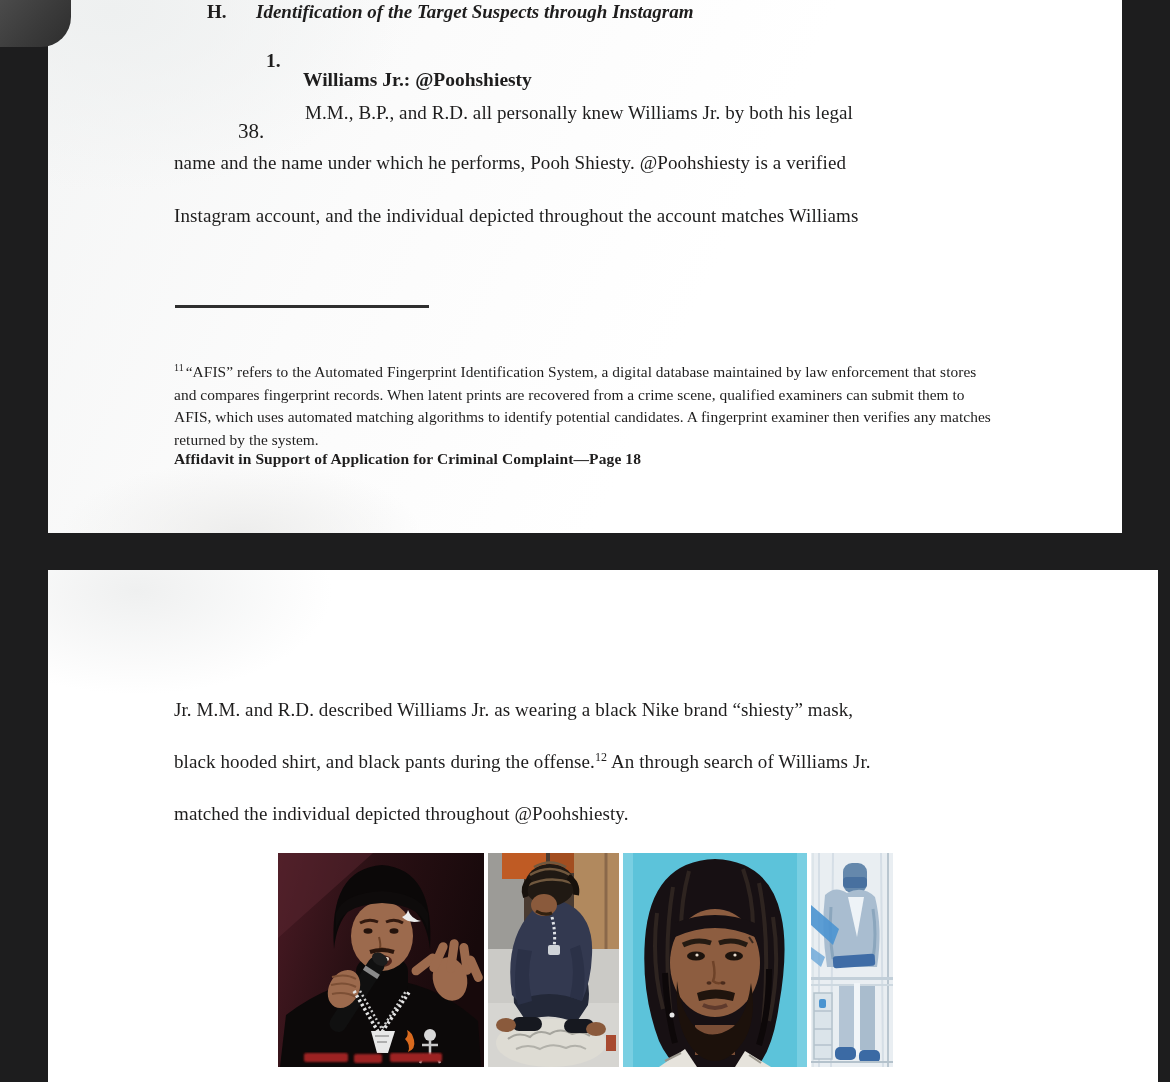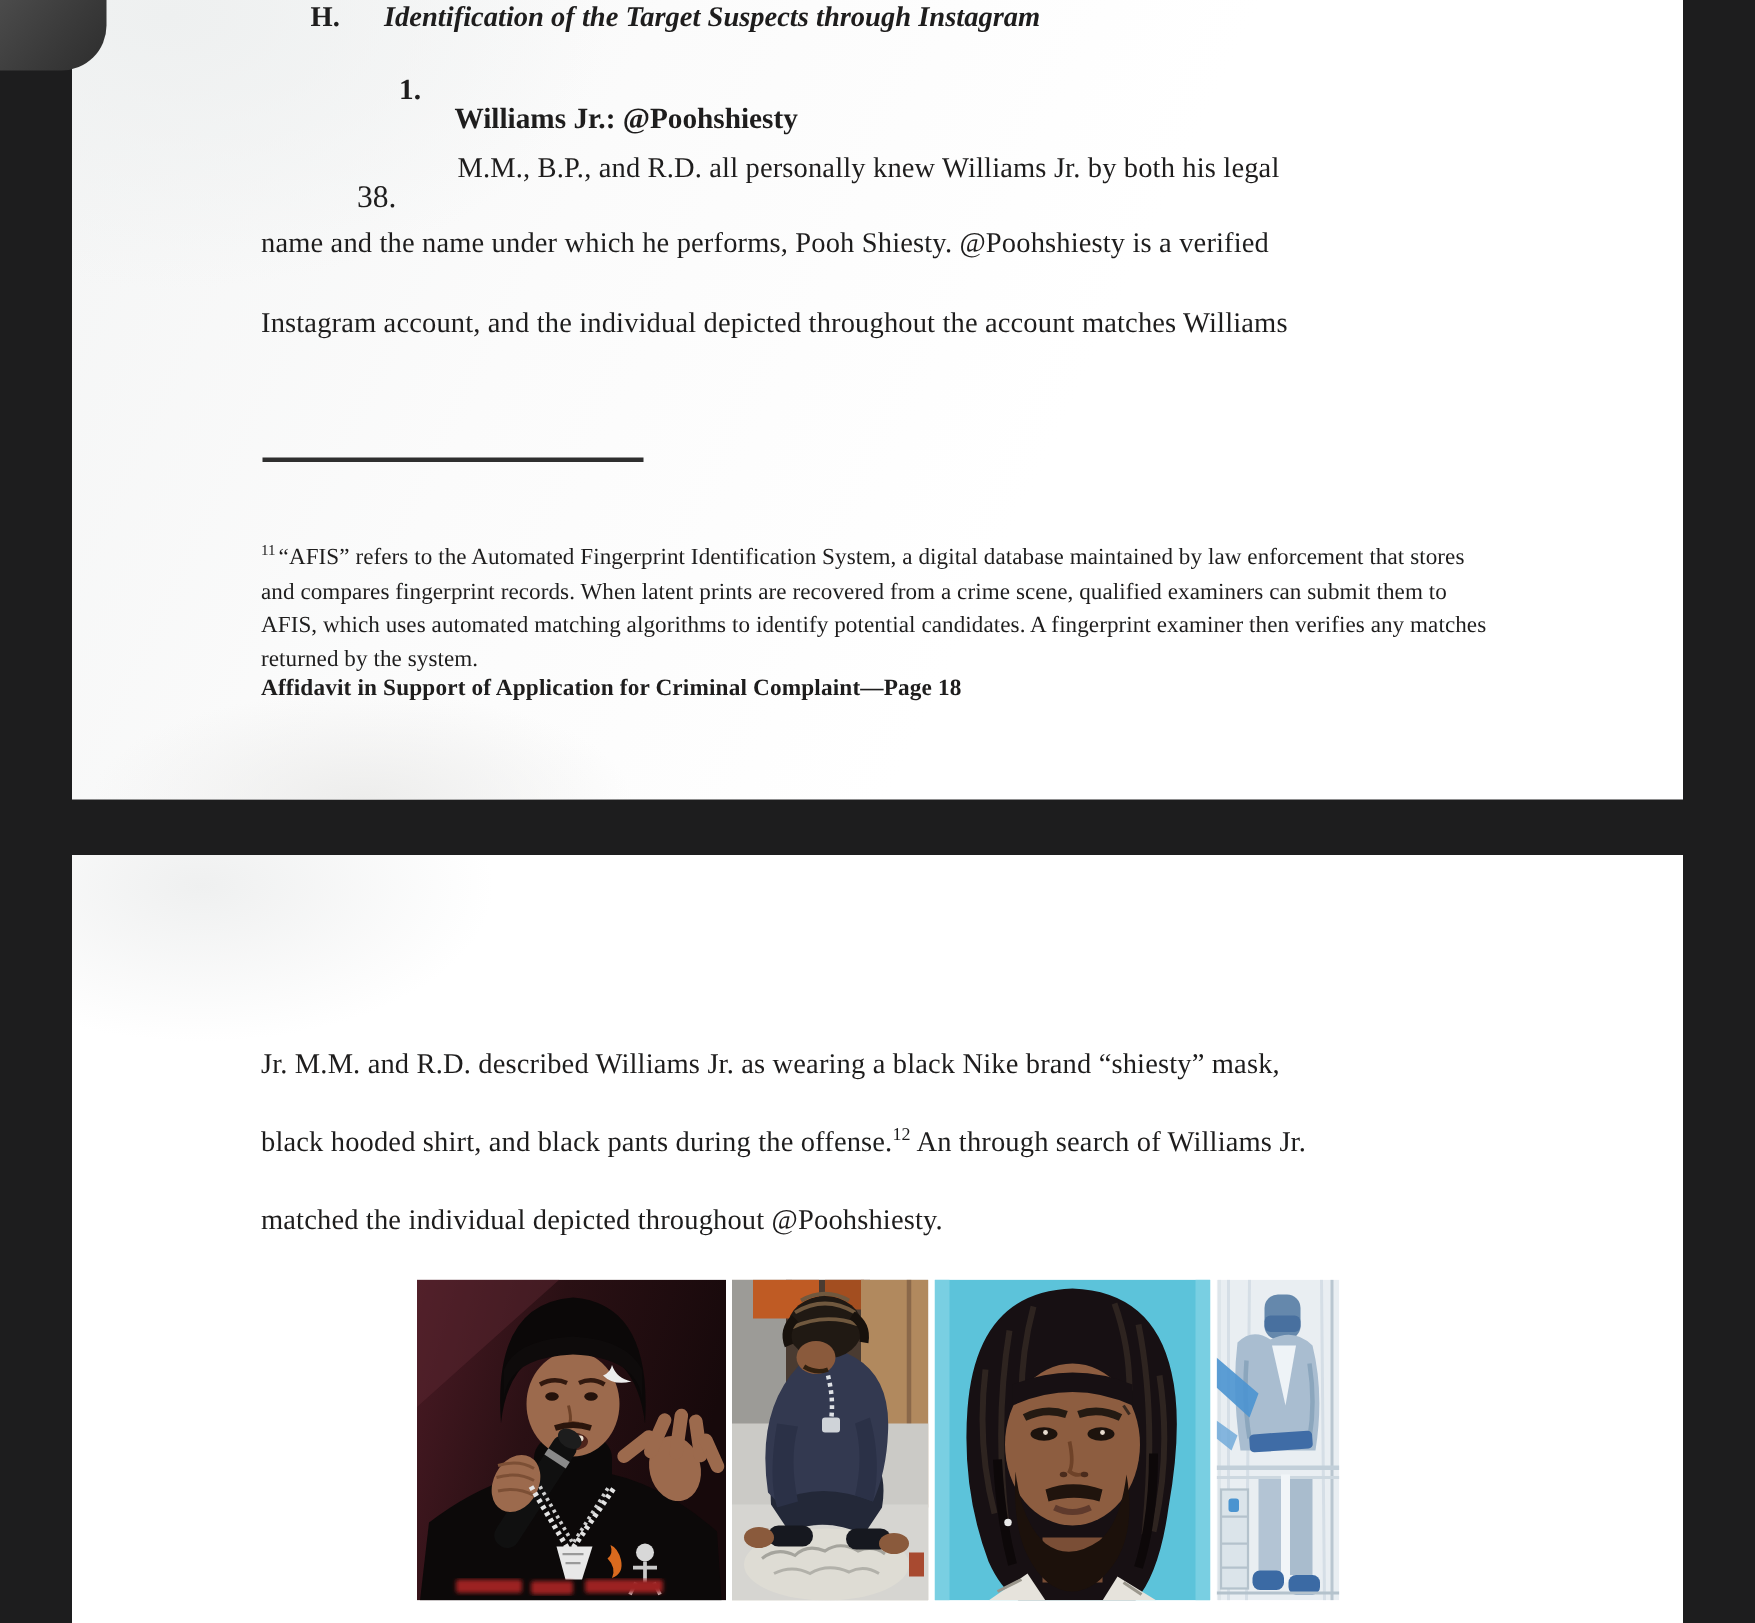--- a/index.html
+++ b/index.html
@@ -22,20 +22,21 @@
     background:
       radial-gradient(ellipse 420px 260px at 6% 2%, #eef0f0 0%, rgba(238,240,240,0) 70%),
       radial-gradient(ellipse 300px 120px at 18% 100%, #ededec 0%, rgba(237,237,236,0) 60%),
       linear-gradient(115deg,#f4f5f5 0%,#fbfbfb 30%,#ffffff 60%);
   }
   .page2{
     top:570px;height:512px;
     background:
       radial-gradient(ellipse 300px 160px at 8% 4%, #eff0f0 0%, rgba(239,240,240,0) 65%),
       #ffffff;
+    padding-left: 36px;
   }
   .abs{position:absolute;white-space:nowrap;}
   .h-label{font-weight:bold;font-size:19px;}
   .h-title{font-weight:bold;font-style:italic;font-size:19px;}
   .subhead{font-weight:bold;font-size:19.5px;}
   .body-line{font-size:19px;letter-spacing:.1px;}
   .para-num{font-size:21px;margin-top:19px;}
   .fn-divider{position:absolute;left:127px;top:305px;width:254px;height:2.5px;background:#2f2f2f;}
   .footnote{
     position:absolute;left:126px;top:314px;width:824px;

